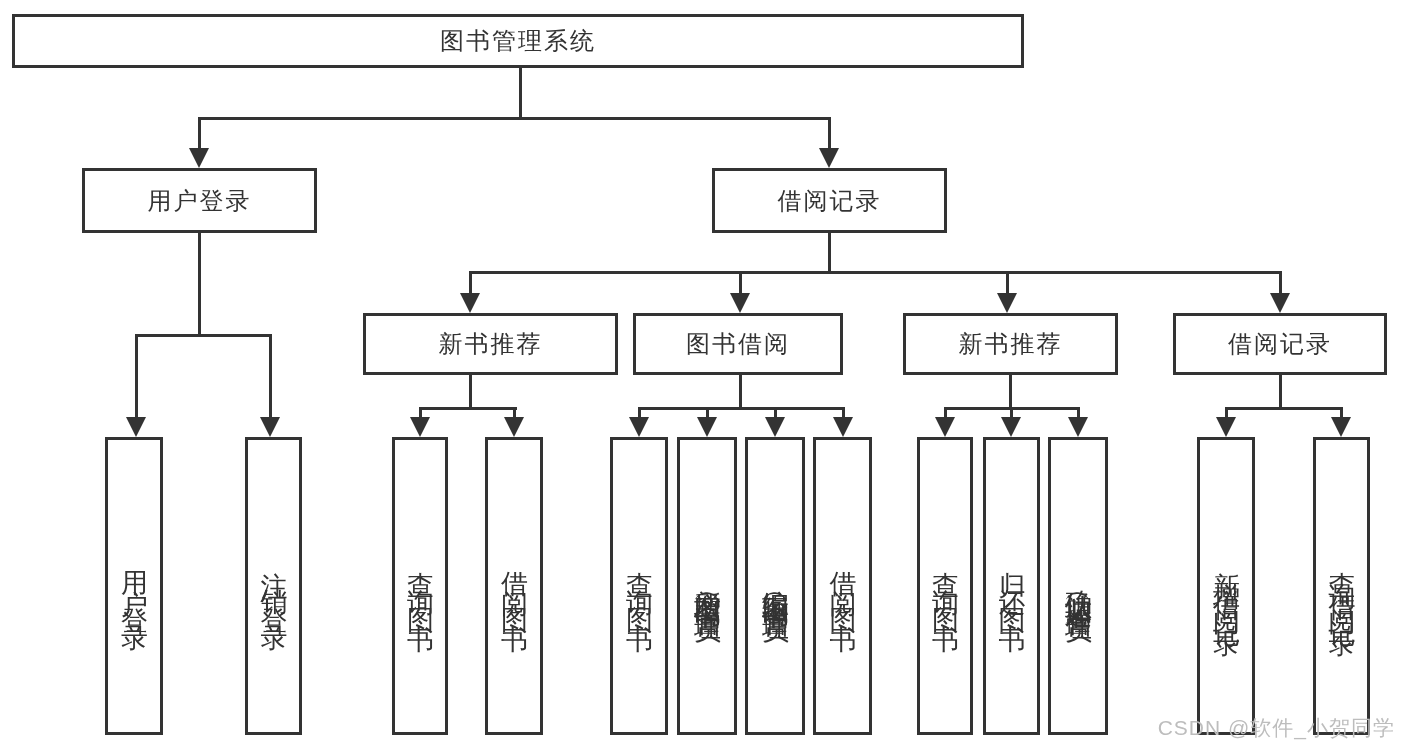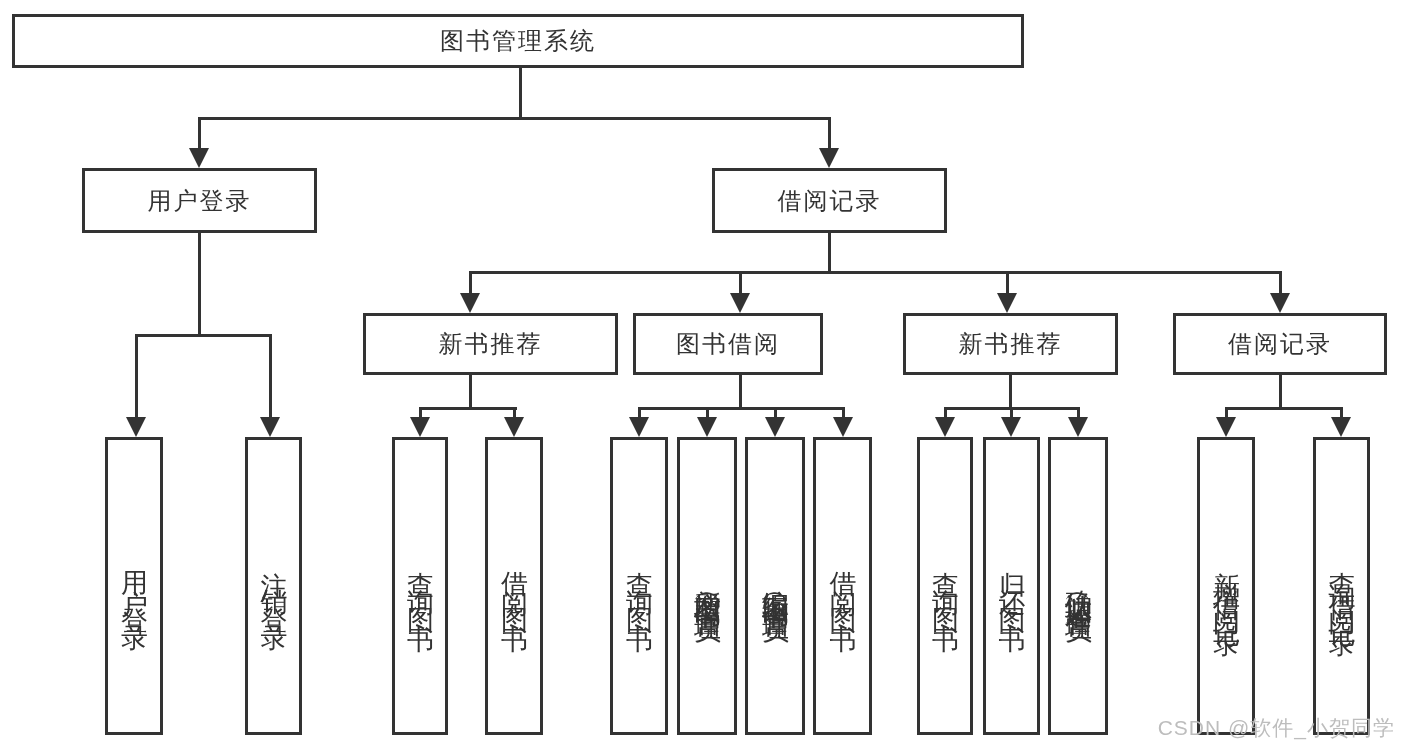--- a/index.html
+++ b/index.html
@@ -43,21 +43,21 @@
   <div class="box l1" style="left:82px">
     <span class="htext">用户登录</span>
   </div>
   <div class="box l1" style="left:712px">
     <span class="htext">借阅记录</span>
   </div>
 
   <div class="box l2" style="left:363px;width:255px">
     <span class="htext">新书推荐</span>
   </div>
-  <div class="box l2" style="left:633px;width:190px">
+  <div class="box l2" style="left:633px;width:210px">
     <span class="htext">图书借阅</span>
   </div>
   <div class="box l2" style="left:903px;width:215px">
     <span class="htext">新书推荐</span>
   </div>
   <div class="box l2" style="left:1173px;width:214px">
     <span class="htext">借阅记录</span>
   </div>
 
   <div class="box vbox" style="left:105px;width:58px">

